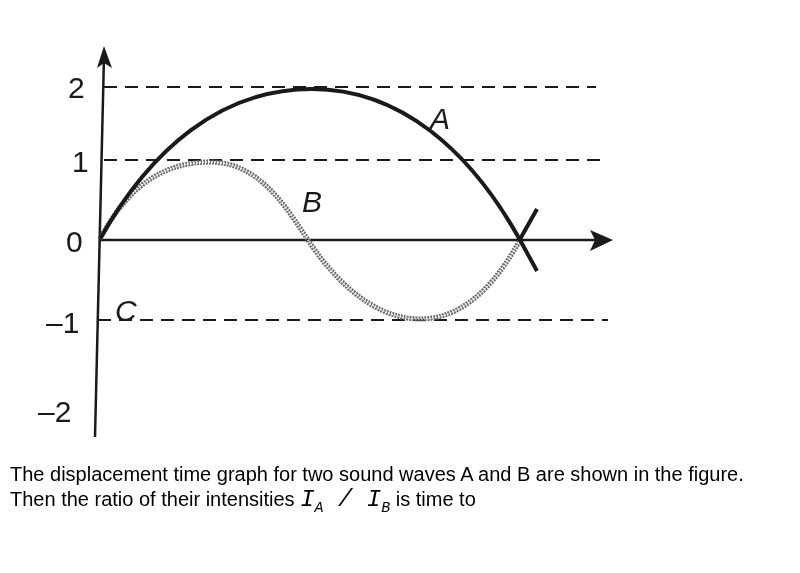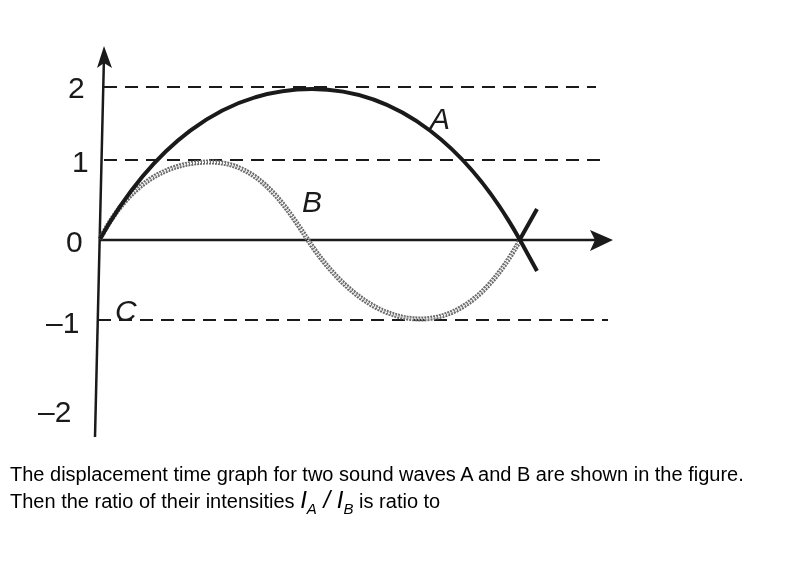--- a/index.html
+++ b/index.html
@@ -5,21 +5,21 @@
     html, body { margin: 0; padding: 0; background: #ffffff; }
     body { width: 800px; height: 573px; position: relative; overflow: hidden; }
     .figure { position: absolute; left: 0; top: 0; width: 800px; height: 450px; }
     .figure svg { display: block; }
     .tick-label { font-family: "Liberation Sans", sans-serif; font-size: 30px; fill: #1a1a1a; }
     .curve-label { font-family: "Liberation Sans", sans-serif; font-size: 30px; font-style: italic; fill: #1a1a1a; }
     .question {
       position: absolute; left: 10px; top: 462px; width: 780px;
       font-family: "Liberation Sans", sans-serif; font-size: 20px; line-height: 25px; color: #000;
     }
-    .math { font-family: Liberation Sans, sans-serif; font-style: italic; font-size: 24px; }
+    .math { font-family: Liberation Mono, monospace; font-style: italic; font-size: 24px; }
     .math sub { font-size: 15px; font-style: italic; }
   </style>
 </head>
 <body>
 
 <div class="figure">
   <svg width="800" height="450" viewBox="0 0 800 450" xmlns="http://www.w3.org/2000/svg">
 
     <g stroke="#1a1a1a" stroke-width="2" stroke-dasharray="13,8">
       <line x1="104" y1="87" x2="596" y2="87"></line>
@@ -49,13 +49,13 @@
     <text class="tick-label" x="66" y="252">0</text>
     <text class="tick-label" x="46" y="333">–1</text>
     <text class="tick-label" x="38" y="422">–2</text>
 
     <text class="curve-label" x="430" y="129">A</text>
     <text class="curve-label" x="302" y="212">B</text>
     <text class="curve-label" x="115" y="321">C</text>
   </svg>
 </div>
 
-<div class="question"><span>The displacement time graph for two sound waves A and B are shown in the figure. Then the ratio of their intensities </span><span class="math"><span>I</span><sub>A</sub><span> / </span><span>I</span><sub>B</sub></span><span> is ratio to</span></div>
+<div class="question"><span>The displacement time graph for two sound waves A and B are shown in the figure. Then the ratio of their intensities </span><span class="math"><span>I</span><sub>A</sub><span> / </span><span>I</span><sub>B</sub></span><span> is time to</span></div>
 
 </body></html>

